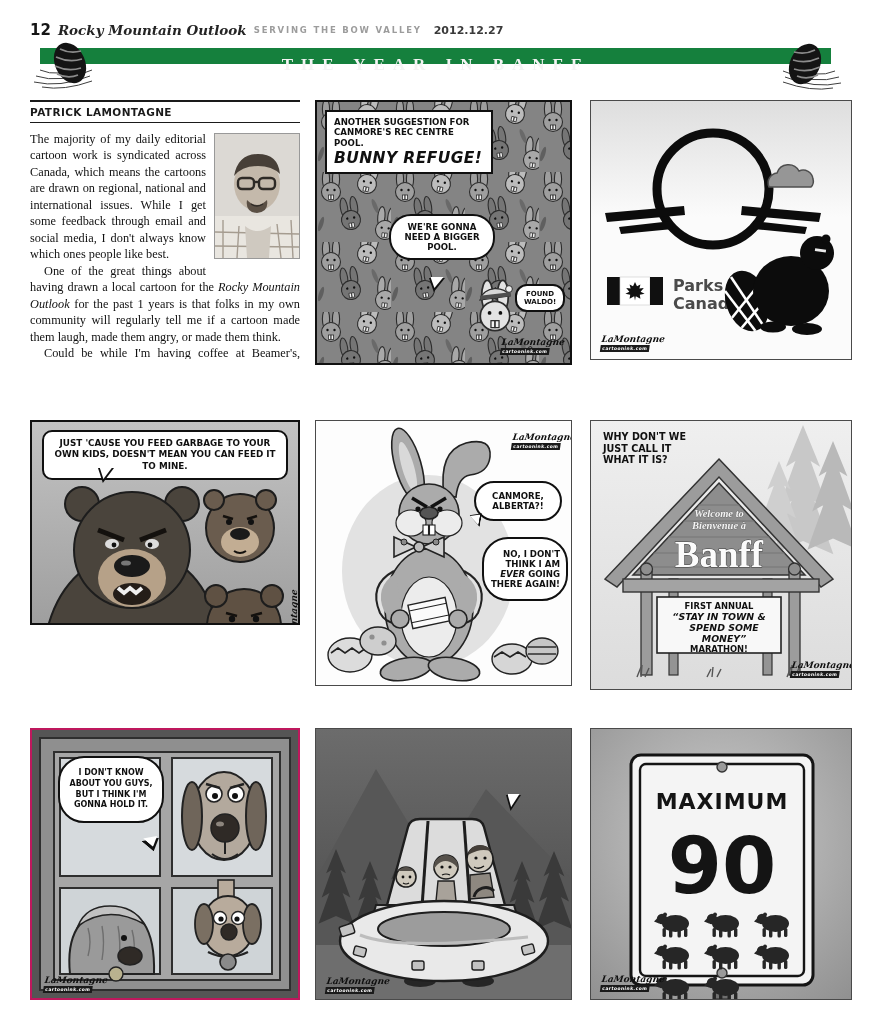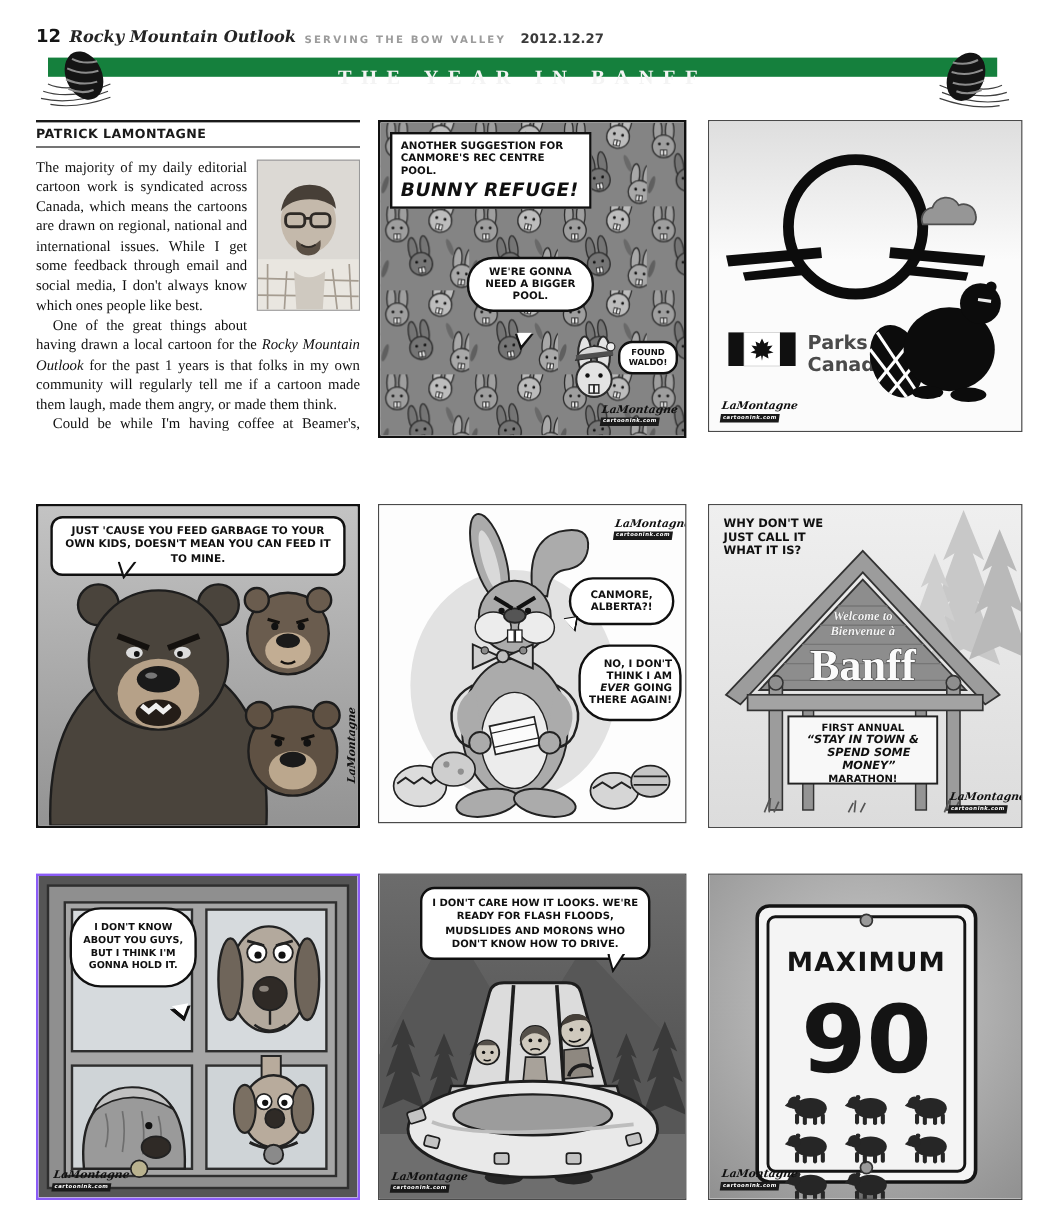--- a/index.html
+++ b/index.html
@@ -1,20 +1,20 @@
 <!DOCTYPE html>
 <html><head>
 <meta charset="utf-8">
 <style>
   html,body{margin:0;padding:0;background:#fff;}
   .page{position:relative;width:879px;height:1024px;background:#fff;overflow:hidden;
         font-family:"Liberation Sans",sans-serif;color:#111;}
 
   
-  .masthead{position:absolute;left:30px;top:21px;display:flex;align-items:flex-end;gap:7px;white-space:nowrap;}
+  .masthead{position:absolute;left:30px;top:21px;display:flex;align-items:center;gap:7px;white-space:nowrap;}
   .pageno{font:700 15px "DejaVu Sans",sans-serif;color:#151515;}
   .mast-title{font:italic 700 13.5px "DejaVu Serif",serif;color:#242424;}
   .tagline{font:700 8.5px "DejaVu Sans",sans-serif;letter-spacing:1.8px;color:#9c9c9c;}
   .date{font:700 11px "DejaVu Sans",sans-serif;color:#3a3a3a;margin-left:5px;}
 
   
   .banner{position:absolute;left:40px;top:48px;width:791px;height:16px;background:#15803d;}
   .banner-title{position:absolute;left:0;right:0;top:7px;text-align:center;
     font:700 17px "Liberation Serif",serif;letter-spacing:8px;color:#f4f4f4;}
   .pinecone{position:absolute;width:70px;height:58px;}
@@ -54,24 +54,24 @@
   .sig .sig-url{display:block;font:700 4.5px "DejaVu Sans",sans-serif;font-style:normal;letter-spacing:.4px;
        background:#1a1a1a;color:#fff;padding:1px 2px;margin-top:1px;width:max-content;}
   .sig-vert{transform:rotate(-90deg) skewX(-8deg);transform-origin:left top;}
 
   .svg-bold{font-family:"DejaVu Sans",sans-serif;font-weight:700;}
   .svg-serif{font-family:"Liberation Serif",serif;font-weight:700;}
 
   
   .p-bunny-refuge{width:257px;height:265px;border:2px solid #111;}
   .p-parks{width:262px;height:260px;}
-  .p-bears{width:270px;height:270px;border:2px solid #111;}
+  .p-bears{width:270px;height:205px;border:2px solid #111;}
   .p-ebunny{width:257px;height:266px;}
   .p-banff{width:262px;height:270px;}
-  .p-dogs{width:270px;height:272px;border:2px solid #8b5cf6;}
+  .p-dogs{width:270px;height:272px;border:2px solid #be185d;}
   .p-car{width:257px;height:272px;}
   .p-max90{width:262px;height:272px;}
 
   
   .bear-grid{position:absolute;left:62px;top:182px;width:146px;display:flex;flex-direction:column;gap:5px;}
   .bear-row{display:flex;gap:9px;}
   svg.bear{width:41px;height:27px;flex:0 0 auto;}
 </style>
 </head>
 <body>
@@ -535,21 +535,20 @@
             <g fill="#c3c3c3" stroke="#1e1e1e" stroke-width="1.4">
               <rect x="38" y="218" width="12" height="9" rx="2" transform="rotate(14 44 222)"></rect>
               <rect x="96" y="232" width="12" height="9" rx="2"></rect>
               <rect x="156" y="232" width="12" height="9" rx="2"></rect>
               <rect x="206" y="216" width="12" height="9" rx="2" transform="rotate(-14 212 220)"></rect>
               <rect x="24" y="196" width="14" height="10" rx="2" transform="rotate(-18 31 201)"></rect>
             </g>
             <path d="M44,206 q40,16 168,2" fill="none" stroke="#bdbdbd" stroke-width="3"></path>
           </g>
         </svg>
-        <div class="bubble ct" style="left:34px;top:10px;width:192px;font-size:8.4px;border-radius:12px;line-height:1.35;">I DON'T CARE HOW IT LOOKS. WE'RE READY FOR FLASH FLOODS, MUDSLIDES AND MORONS WHO DON'T KNOW HOW TO DRIVE.</div>
         <div class="tail-o" style="left:190px;top:66px;width:15px;height:16px;"></div>
         <div class="tail-w" style="left:191.5px;top:65px;width:12px;height:13px;"></div>
         <div class="sig" style="left:10px;top:248px;"><span>LaMontagne</span><span class="sig-url">cartoonink.com</span></div>
       </div>
 
       <div class="panel p-max90">
         <svg class="scene" width="260" height="270" viewBox="0 0 260 270">
           <defs>
             <radialGradient id="mxbg" cx="0.5" cy="0.4" r="0.9">
               <stop offset="0" stop-color="#cdcdcd"></stop>

